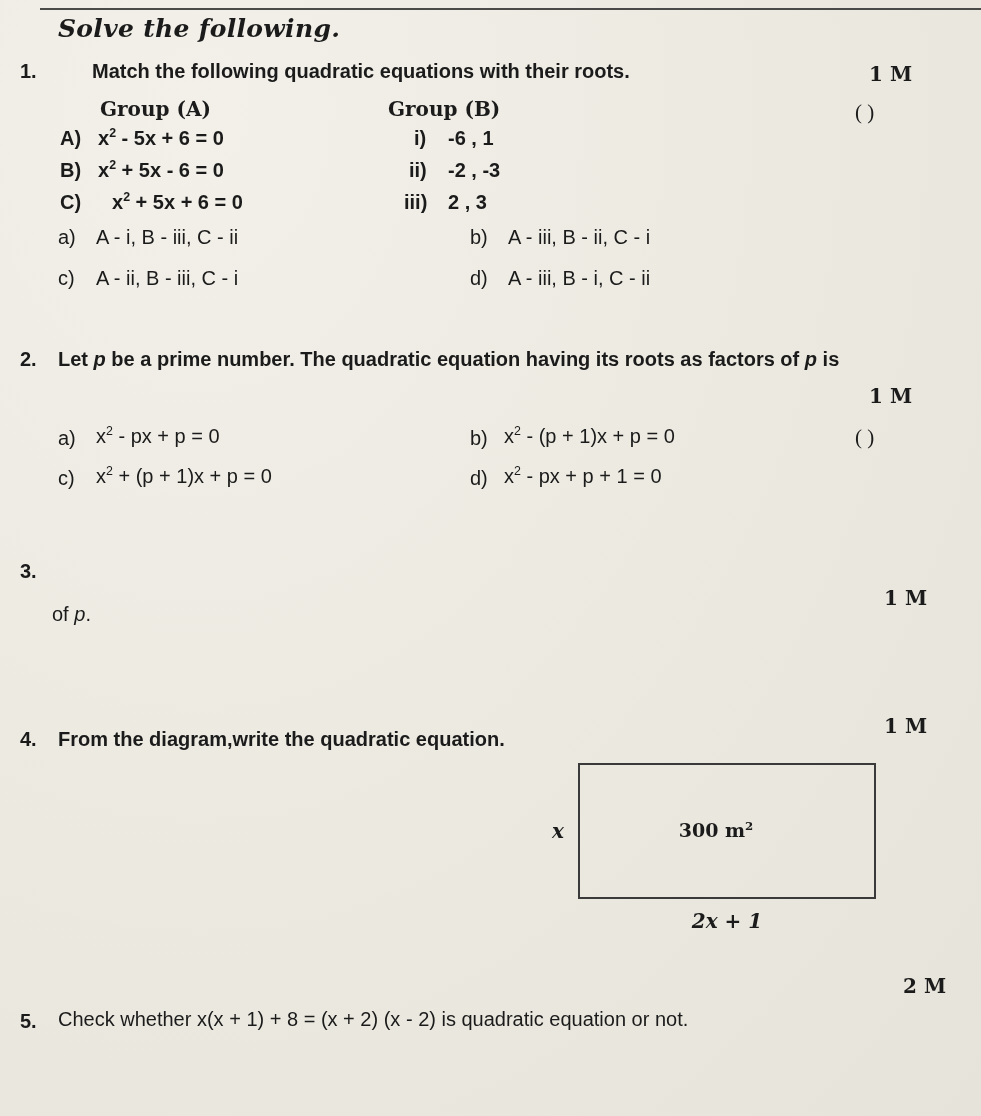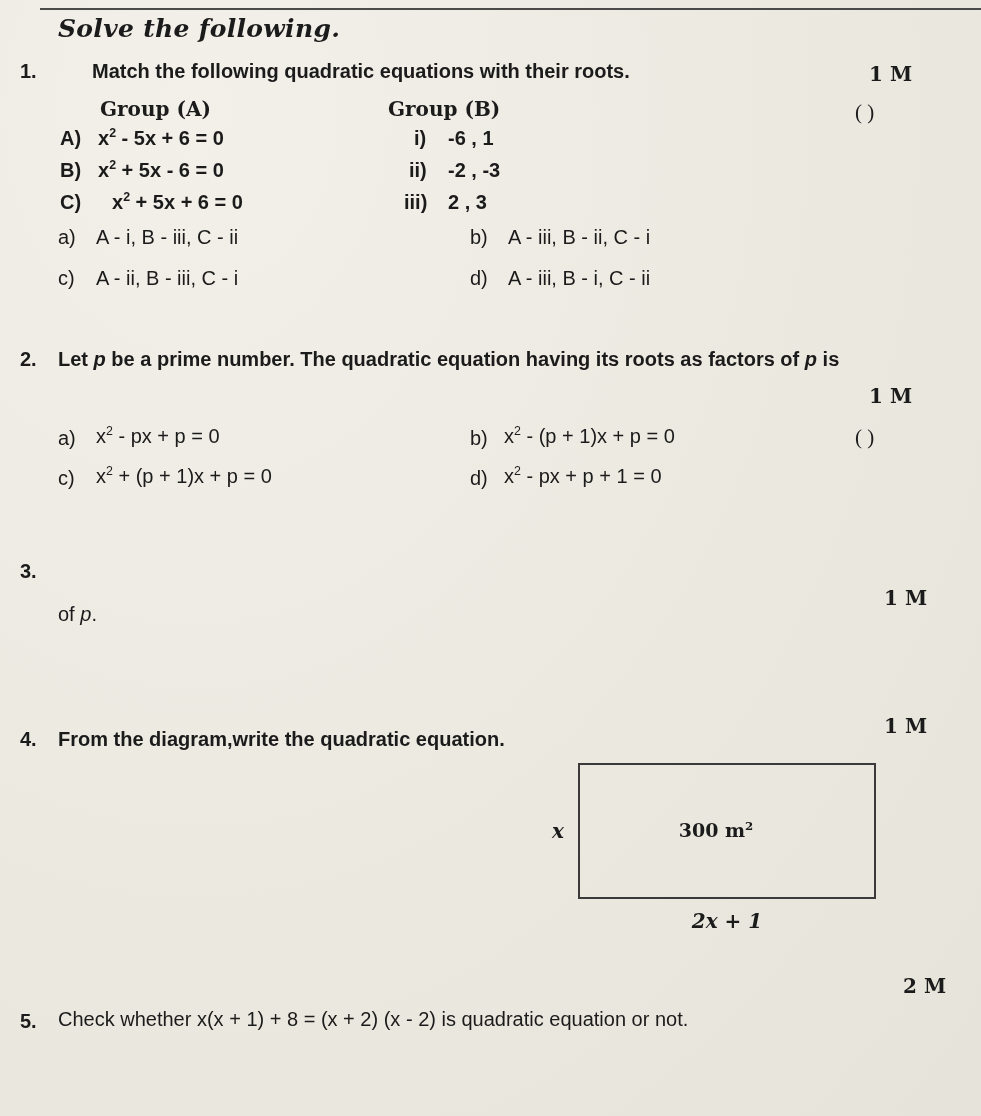--- a/index.html
+++ b/index.html
@@ -210,21 +210,21 @@
     <div class="opt" style="left:58px; top:427px;">a)</div>
     <div class="eq" style="left:96px; top:425px;">x<sup>2</sup> - px + p = 0</div>
     <div class="opt" style="left:470px; top:427px;">b)</div>
     <div class="eq" style="left:504px; top:425px;">x<sup>2</sup> - (p + 1)x + p = 0</div>
     <div class="opt" style="left:58px; top:467px;">c)</div>
     <div class="eq" style="left:96px; top:465px;">x<sup>2</sup> + (p + 1)x + p = 0</div>
     <div class="opt" style="left:470px; top:467px;">d)</div>
     <div class="eq" style="left:504px; top:465px;">x<sup>2</sup> - px + p + 1 = 0</div>
 
     <div class="qnum" style="left:20px; top:560px;">3.</div>
-    <div class="qtext light" style="left:58px; top:603px;text-align:right;">of <i>p</i>.</div>
+    <div class="qtext light" style="left:52px; top:603px;text-align:right;">of <i>p</i>.</div>
     <div class="marks" style="left:884px; top:586px;">1 M</div>
 
     <div class="qnum" style="left:20px; top:728px;">4.</div>
     <div class="qtext" style="left:58px; top:728px;">From the diagram,write the quadratic equation.</div>
     <div class="marks" style="left:884px; top:714px;">1 M</div>
 
     <div class="diagram">
       <div class="rect"></div>
       <div class="rect-area">300 m<sup>2</sup></div>
       <div class="side-x">x</div>

